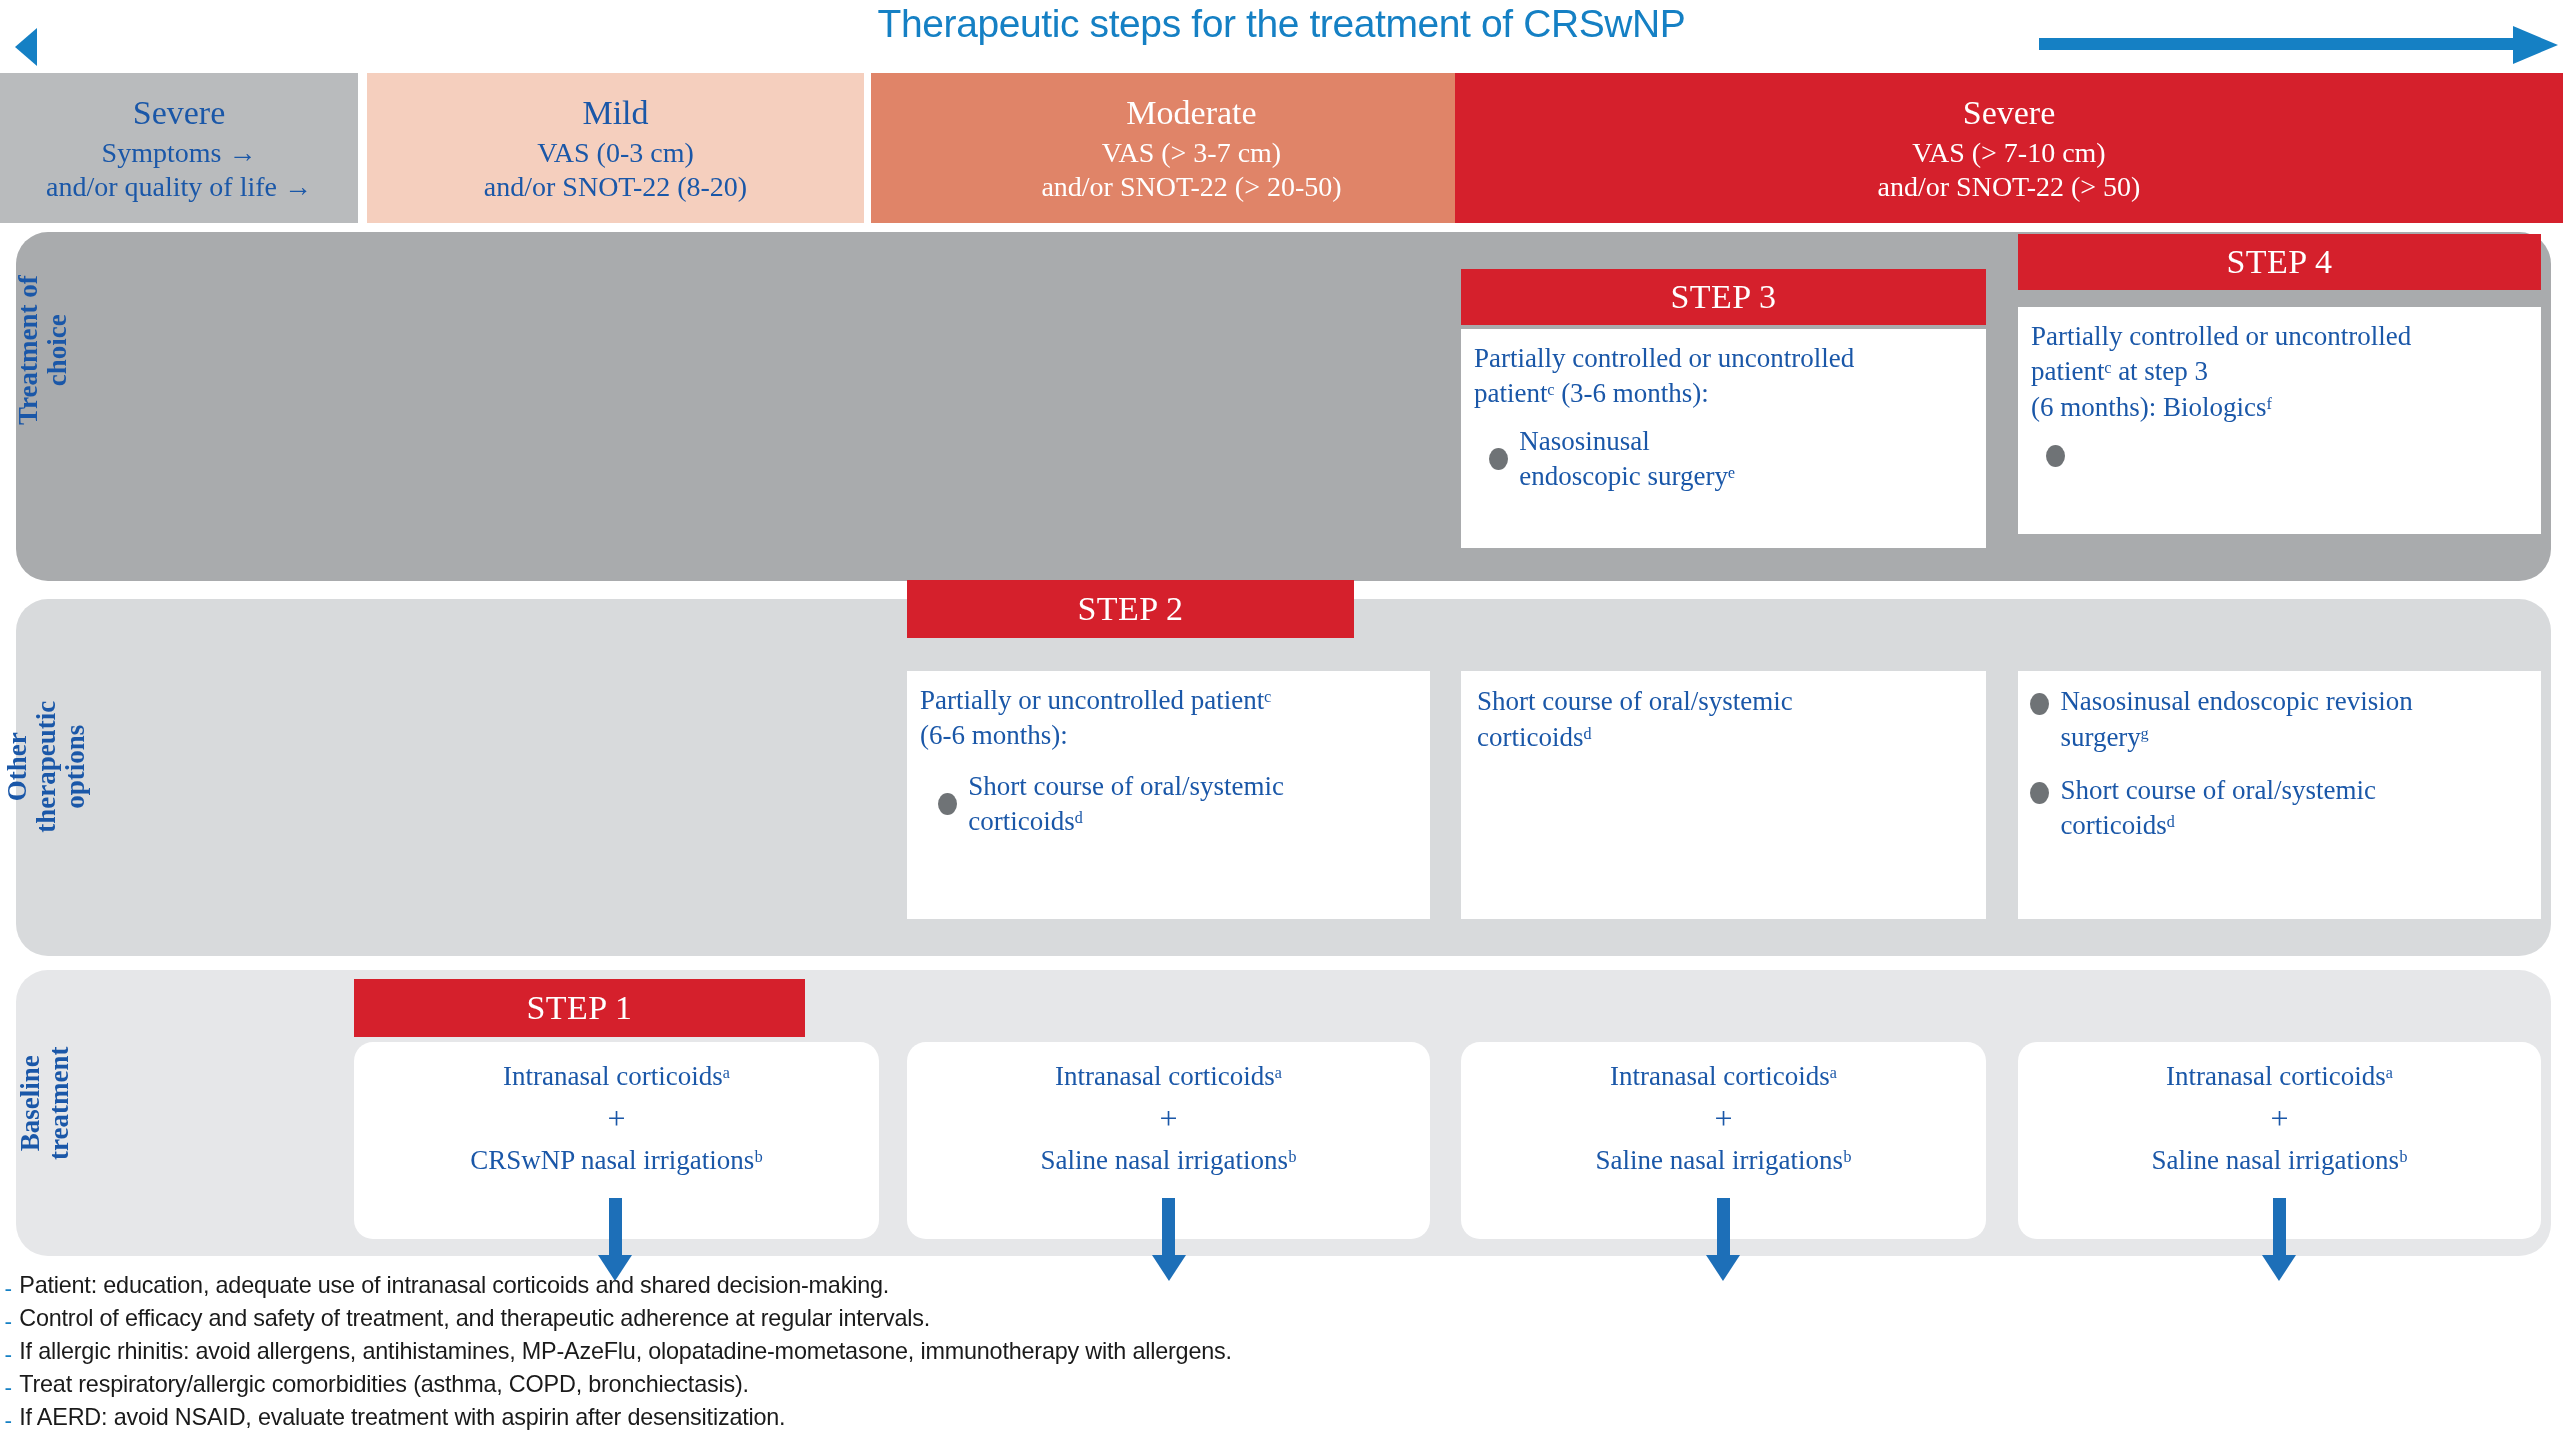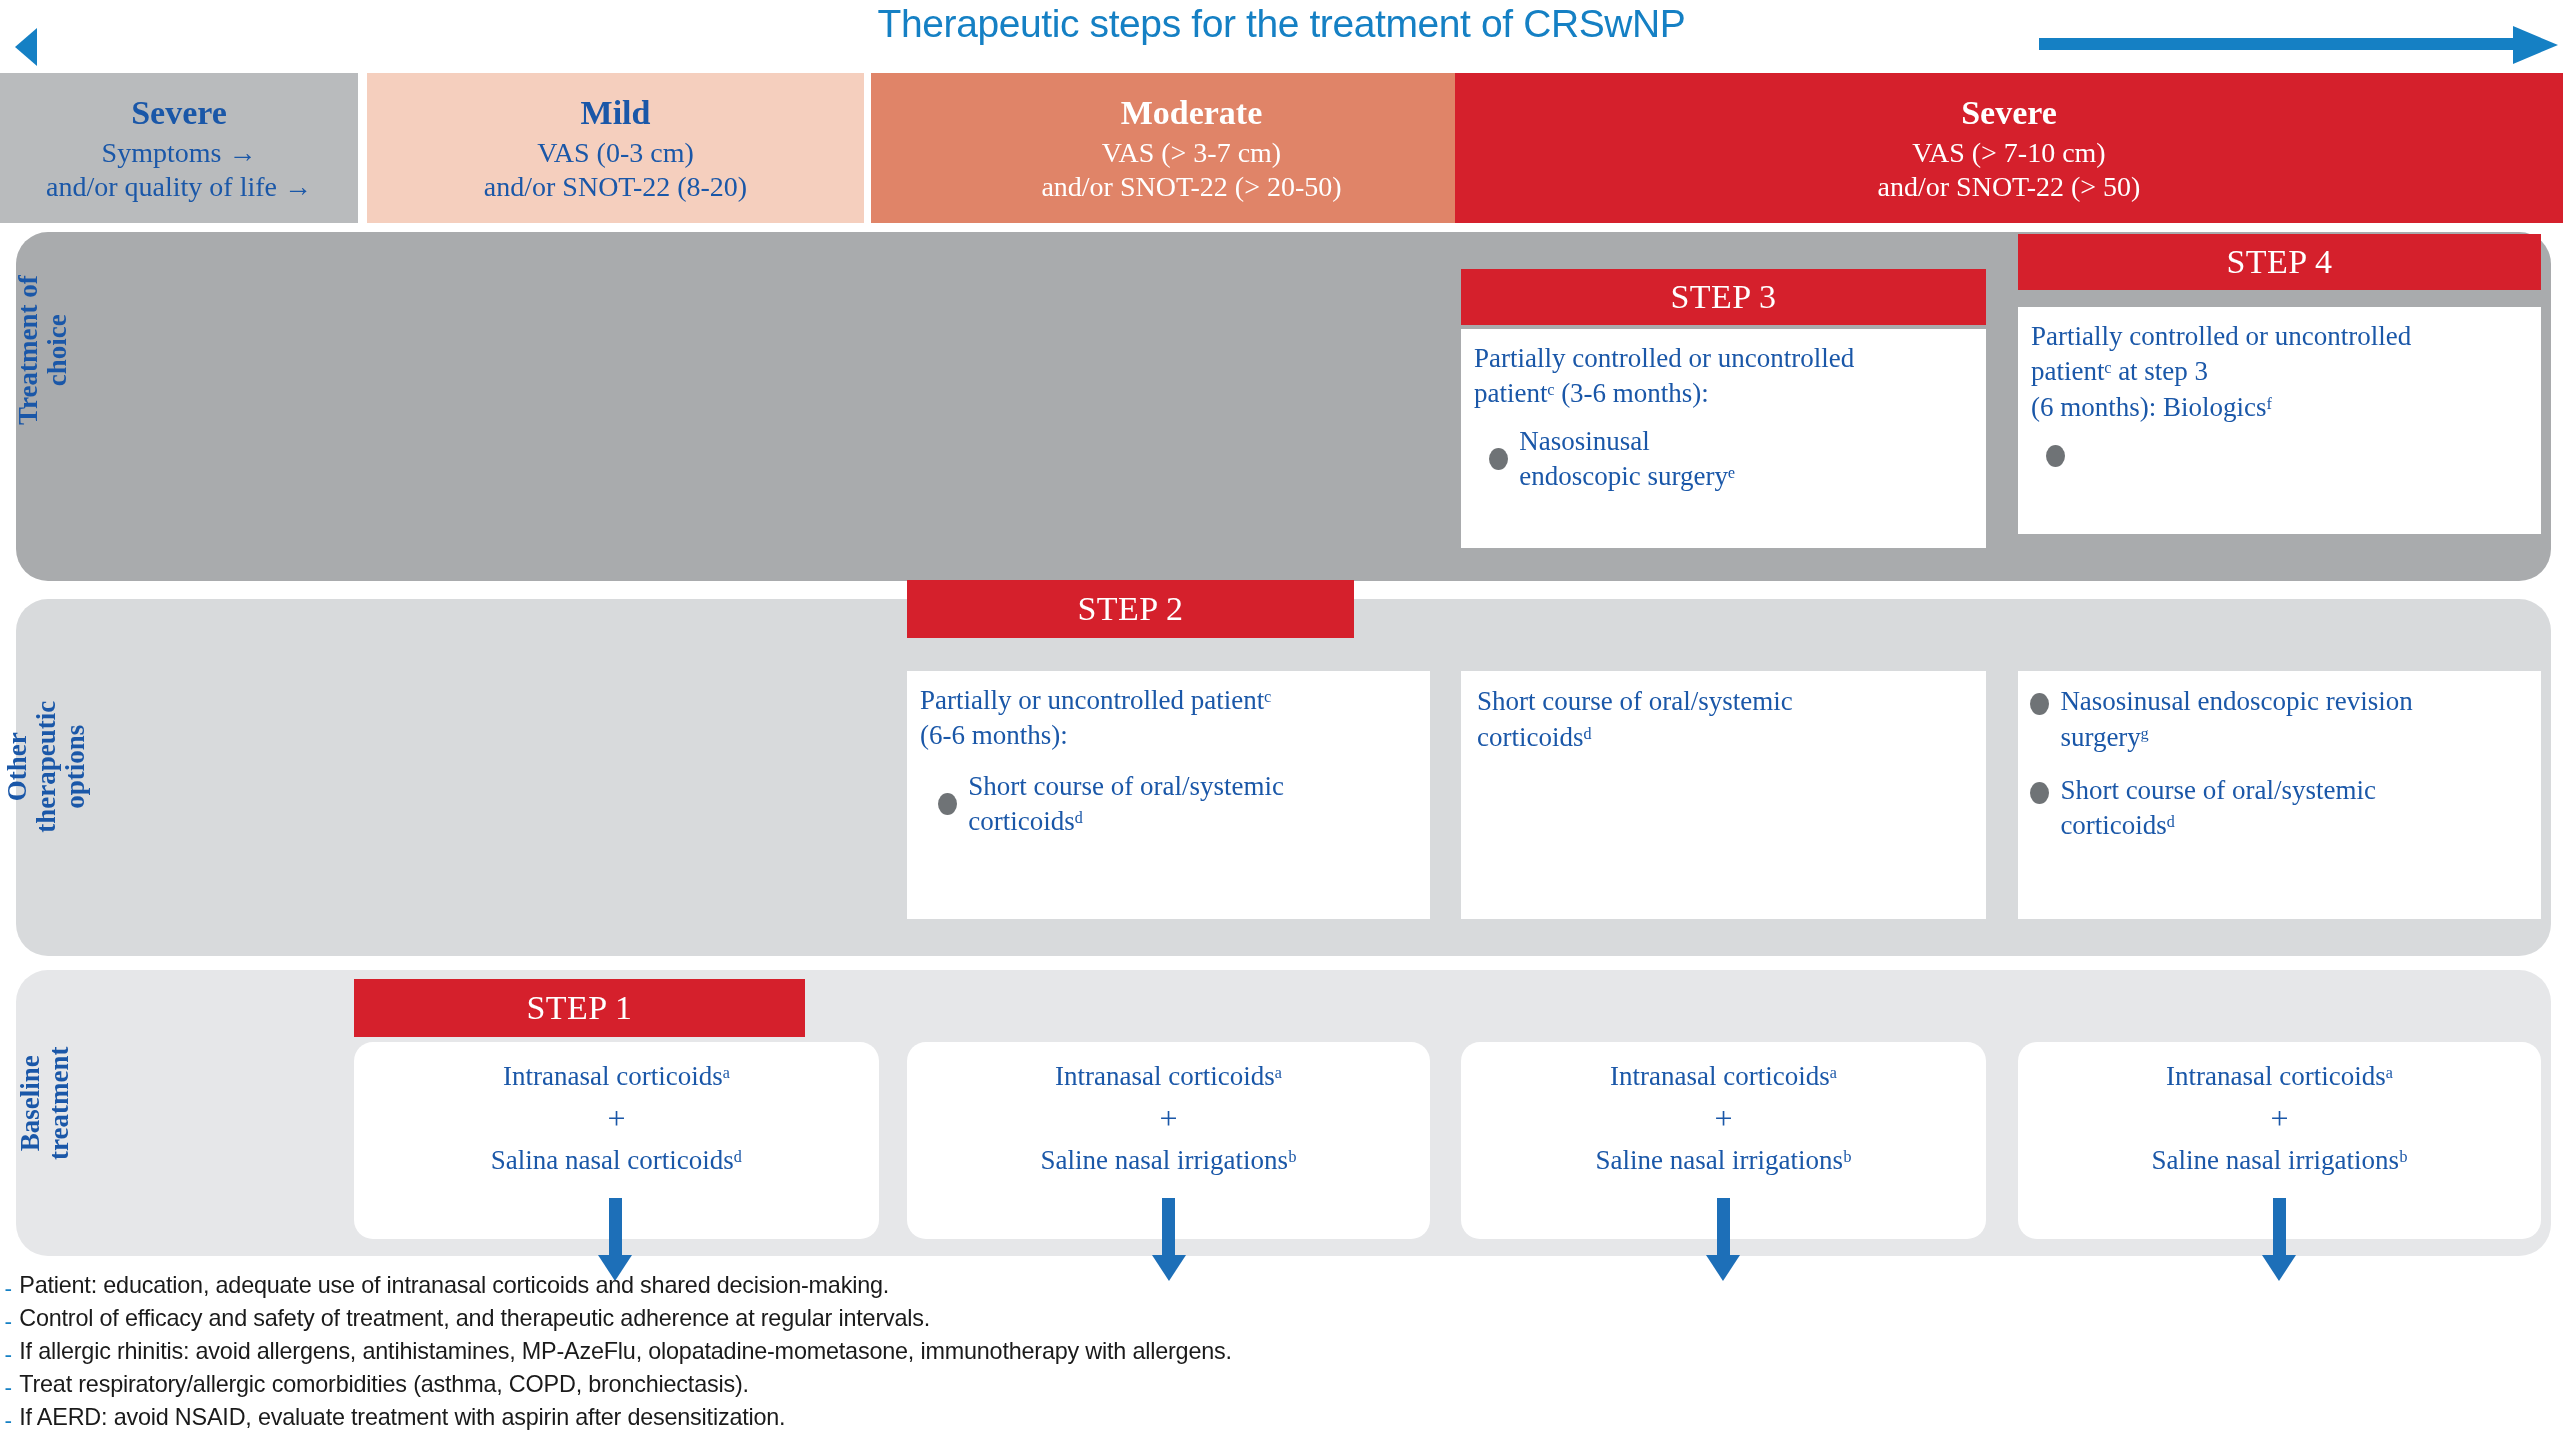--- a/index.html
+++ b/index.html
@@ -26,21 +26,21 @@
     border-top:19px solid transparent;border-bottom:19px solid transparent;
     border-left:45px solid #1580c4;
   }
 
   
   .sev-cell{
     position:absolute;top:73px;height:150px;
     display:flex;flex-direction:column;align-items:center;justify-content:center;
     text-align:center;line-height:1.18;
   }
-  .sev-title{font-size:34px;font-weight:bold;margin-bottom:2.9px;}
+  .sev-title{font-size:34px;font-weight:normal;margin-bottom:2.9px;}
   .sev-line{font-size:28px;}
   .sev-blue{color:#1a57a8;}
   .sev-white{color:#ffffff;}
 
   #sev-0{left:0px;   width:358px;  background:#b9bbbd;}
   #sev-1{left:367px; width:497px;  background:#f5cfbe;}
   #sev-2{left:871px;width:641px;  background:#e08468;}
   #sev-3{left:1455px;width:1108px; background:#d5202c;}
 
   
@@ -245,21 +245,21 @@
 <div class="band-label" id="label-baseline">
   <div>Baseline</div>
   <div>treatment</div>
 </div>
 
 <div class="step-head" id="step1-head">STEP 1</div>
 
 <div class="base-box" id="base-0">
   <div class="base-line ctr">Intranasal corticoidsᵃ</div>
   <div class="base-plus">+</div>
-  <div class="base-line ctr">Salina nasal corticoidsᵈ</div>
+  <div class="base-line ctr">CRSwNP nasal irrigationsᵇ</div>
 </div>
 <div class="base-box" id="base-1">
   <div class="base-line ctr">Intranasal corticoidsᵃ</div>
   <div class="base-plus">+</div>
   <div class="base-line ctr">Saline nasal irrigationsᵇ</div>
 </div>
 <div class="base-box" id="base-2">
   <div class="base-line ctr">Intranasal corticoidsᵃ</div>
   <div class="base-plus">+</div>
   <div class="base-line ctr">Saline nasal irrigationsᵇ</div>

